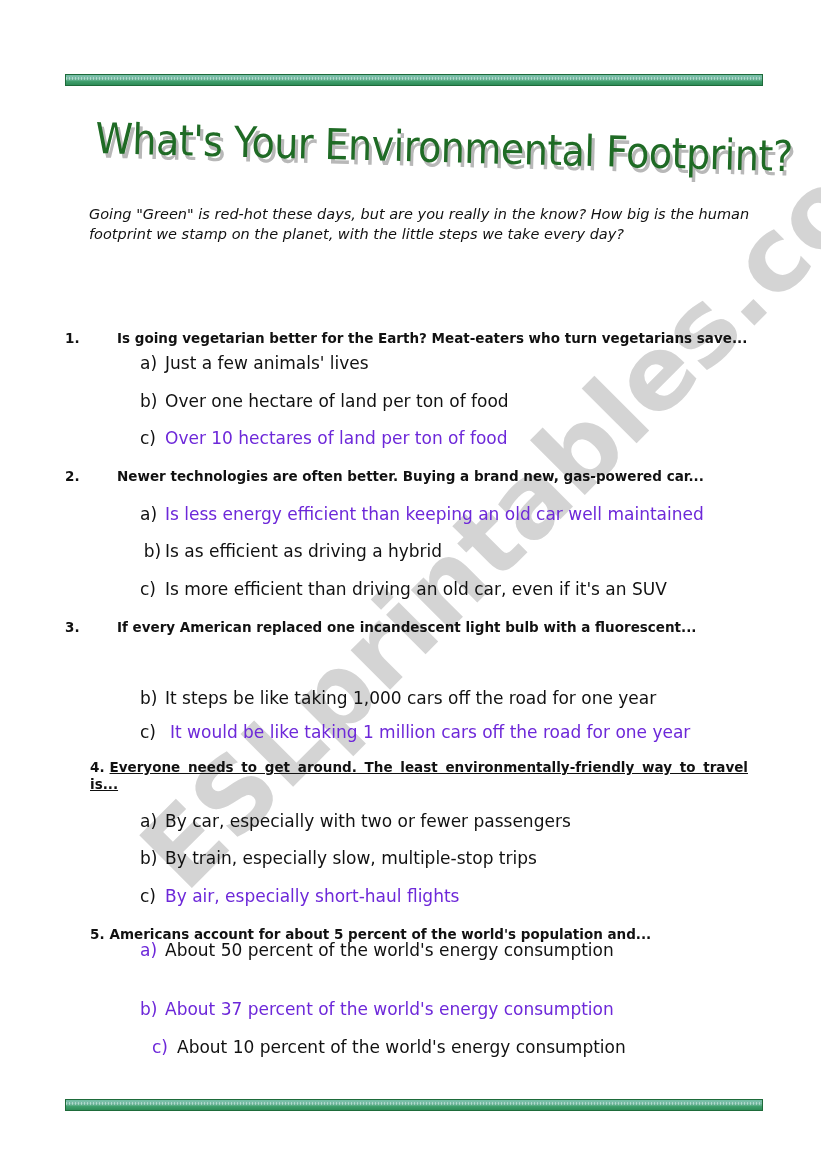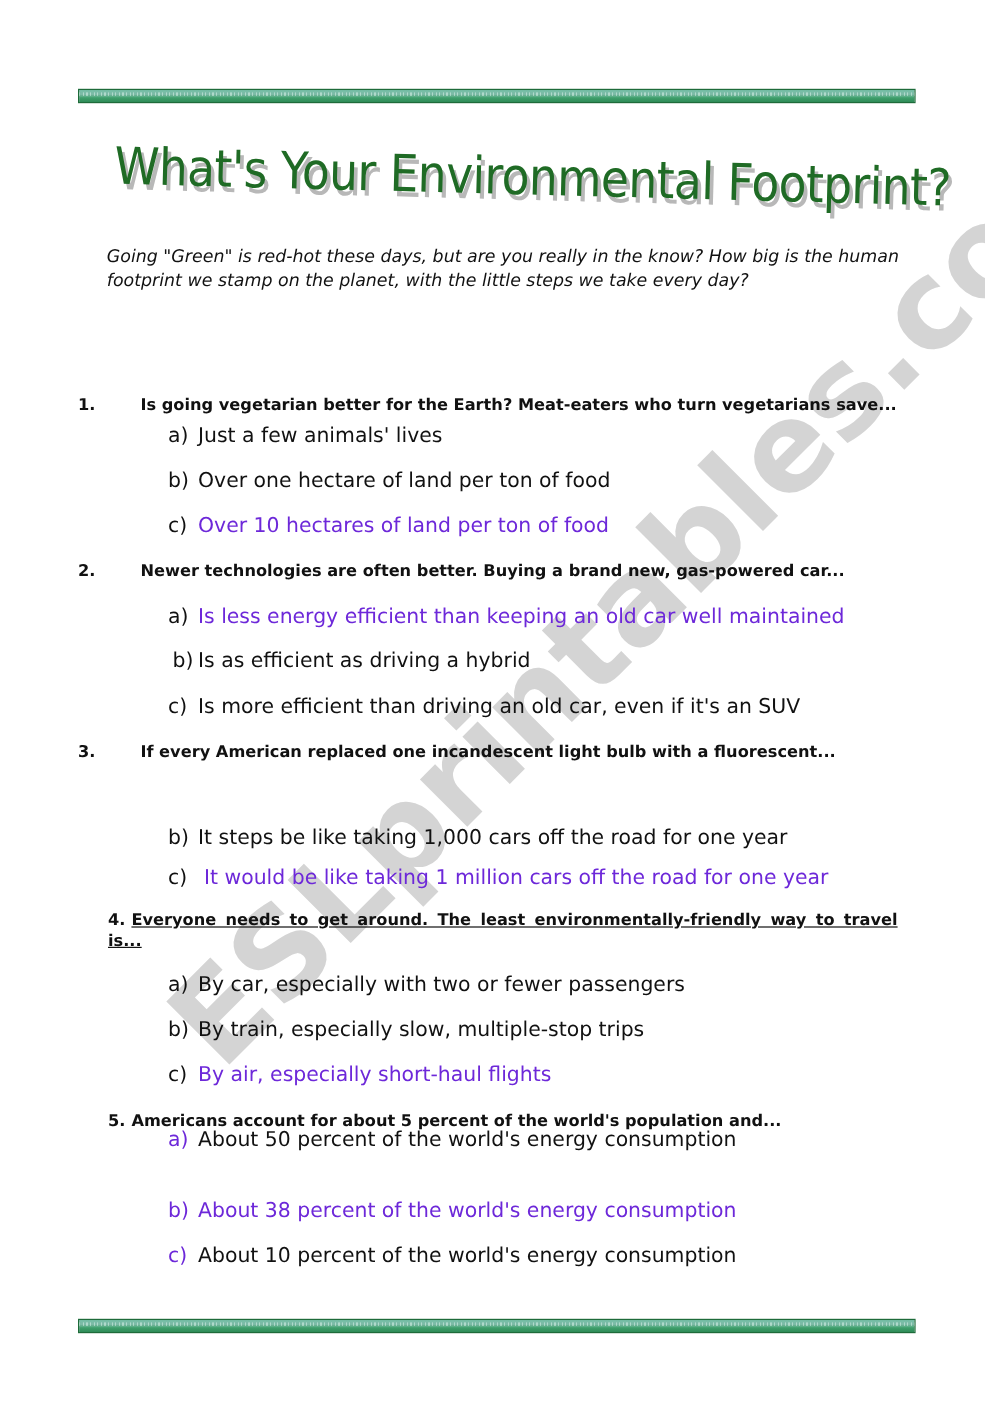--- a/index.html
+++ b/index.html
@@ -98,20 +98,20 @@
     <span class="mk">c)</span><span class="green">By air, especially short-haul flights</span>
   </div>
 
   <div class="q flat" style="top:926px; left:90px; width:658px;">
     <span class="num">5.</span><span>Americans account for about 5 percent of the world's population and...</span>
   </div>
   <div class="opt" style="top:910px;margin-top:32px;">
     <span class="mk green">a)</span><span>About 50 percent of the world's energy consumption</span>
   </div>
   <div class="opt" style="top:1001px;">
-    <span class="mk green">b)</span><span class="green">About 38 percent of the world's energy consumption</span>
+    <span class="mk green">b)</span><span class="green">About 37 percent of the world's energy consumption</span>
   </div>
-  <div class="opt" style="top:1039px;">
+  <div class="opt" style="top:1039px;margin-left:12px;">
     <span class="mk green">c)</span><span>About 10 percent of the world's energy consumption</span>
   </div>
 </div>
 
 <div class="bar bar-bottom"></div>
 
 </body></html>

